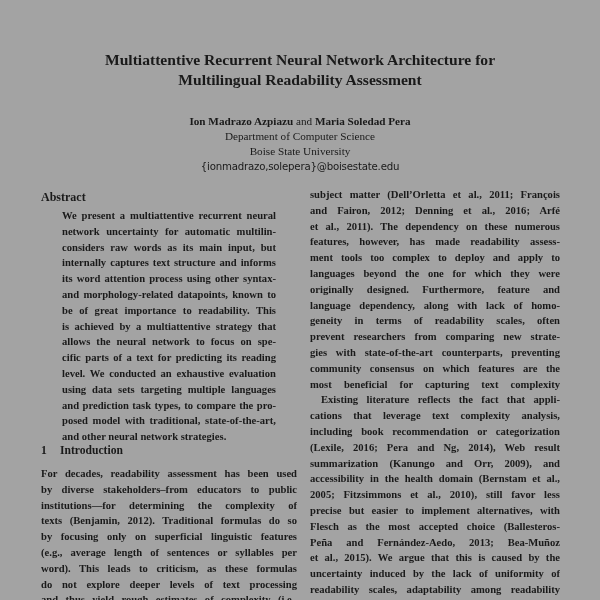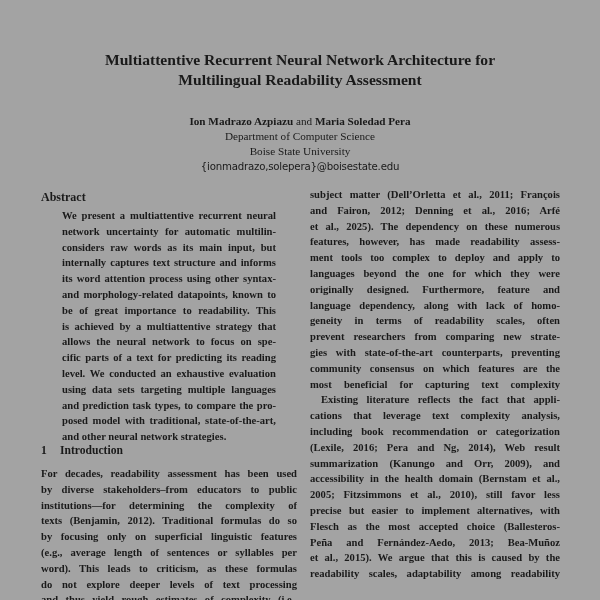--- a/index.html
+++ b/index.html
@@ -75,21 +75,21 @@
     <span class="line">(e.g., average length of sentences or syllables per</span>
     <span class="line">word). This leads to criticism, as these formulas</span>
     <span class="line">do not explore deeper levels of text processing</span>
     <span class="line">and thus yield rough estimates of complexity (i.e.,</span>
 
   </div>
 
   <div class="col right-body">
     <span class="line">subject matter (Dell’Orletta et al., 2011; François</span>
     <span class="line">and Fairon, 2012; Denning et al., 2016; Arfé</span>
-    <span class="line">et al., 2025). The dependency on these numerous</span>
+    <span class="line">et al., 2011). The dependency on these numerous</span>
     <span class="line">features, however, has made readability assess-</span>
     <span class="line">ment tools too complex to deploy and apply to</span>
     <span class="line">languages beyond the one for which they were</span>
     <span class="line">originally designed. Furthermore, feature and</span>
     <span class="line">language dependency, along with lack of homo-</span>
     <span class="line">geneity in terms of readability scales, often</span>
     <span class="line">prevent researchers from comparing new strate-</span>
     <span class="line">gies with state-of-the-art counterparts, preventing</span>
     <span class="line">community consensus on which features are the</span>
     <span class="line">most beneficial for capturing text complexity</span>
@@ -97,17 +97,18 @@
     <span class="line">cations that leverage text complexity analysis,</span>
     <span class="line">including book recommendation or categorization</span>
     <span class="line">(Lexile, 2016; Pera and Ng, 2014), Web result</span>
     <span class="line">summarization (Kanungo and Orr, 2009), and</span>
     <span class="line">accessibility in the health domain (Bernstam et al.,</span>
     <span class="line">2005; Fitzsimmons et al., 2010), still favor less</span>
     <span class="line">precise but easier to implement alternatives, with</span>
     <span class="line">Flesch as the most accepted choice (Ballesteros-</span>
     <span class="line">Peña and Fernández-Aedo, 2013; Bea-Muñoz</span>
     <span class="line">et al., 2015). We argue that this is caused by the</span>
+    <span class="line">uncertainty induced by the lack of uniformity of</span>
     <span class="line">readability scales, adaptability among readability</span>
 
   </div>
 
 </div>
 
 </body></html>

